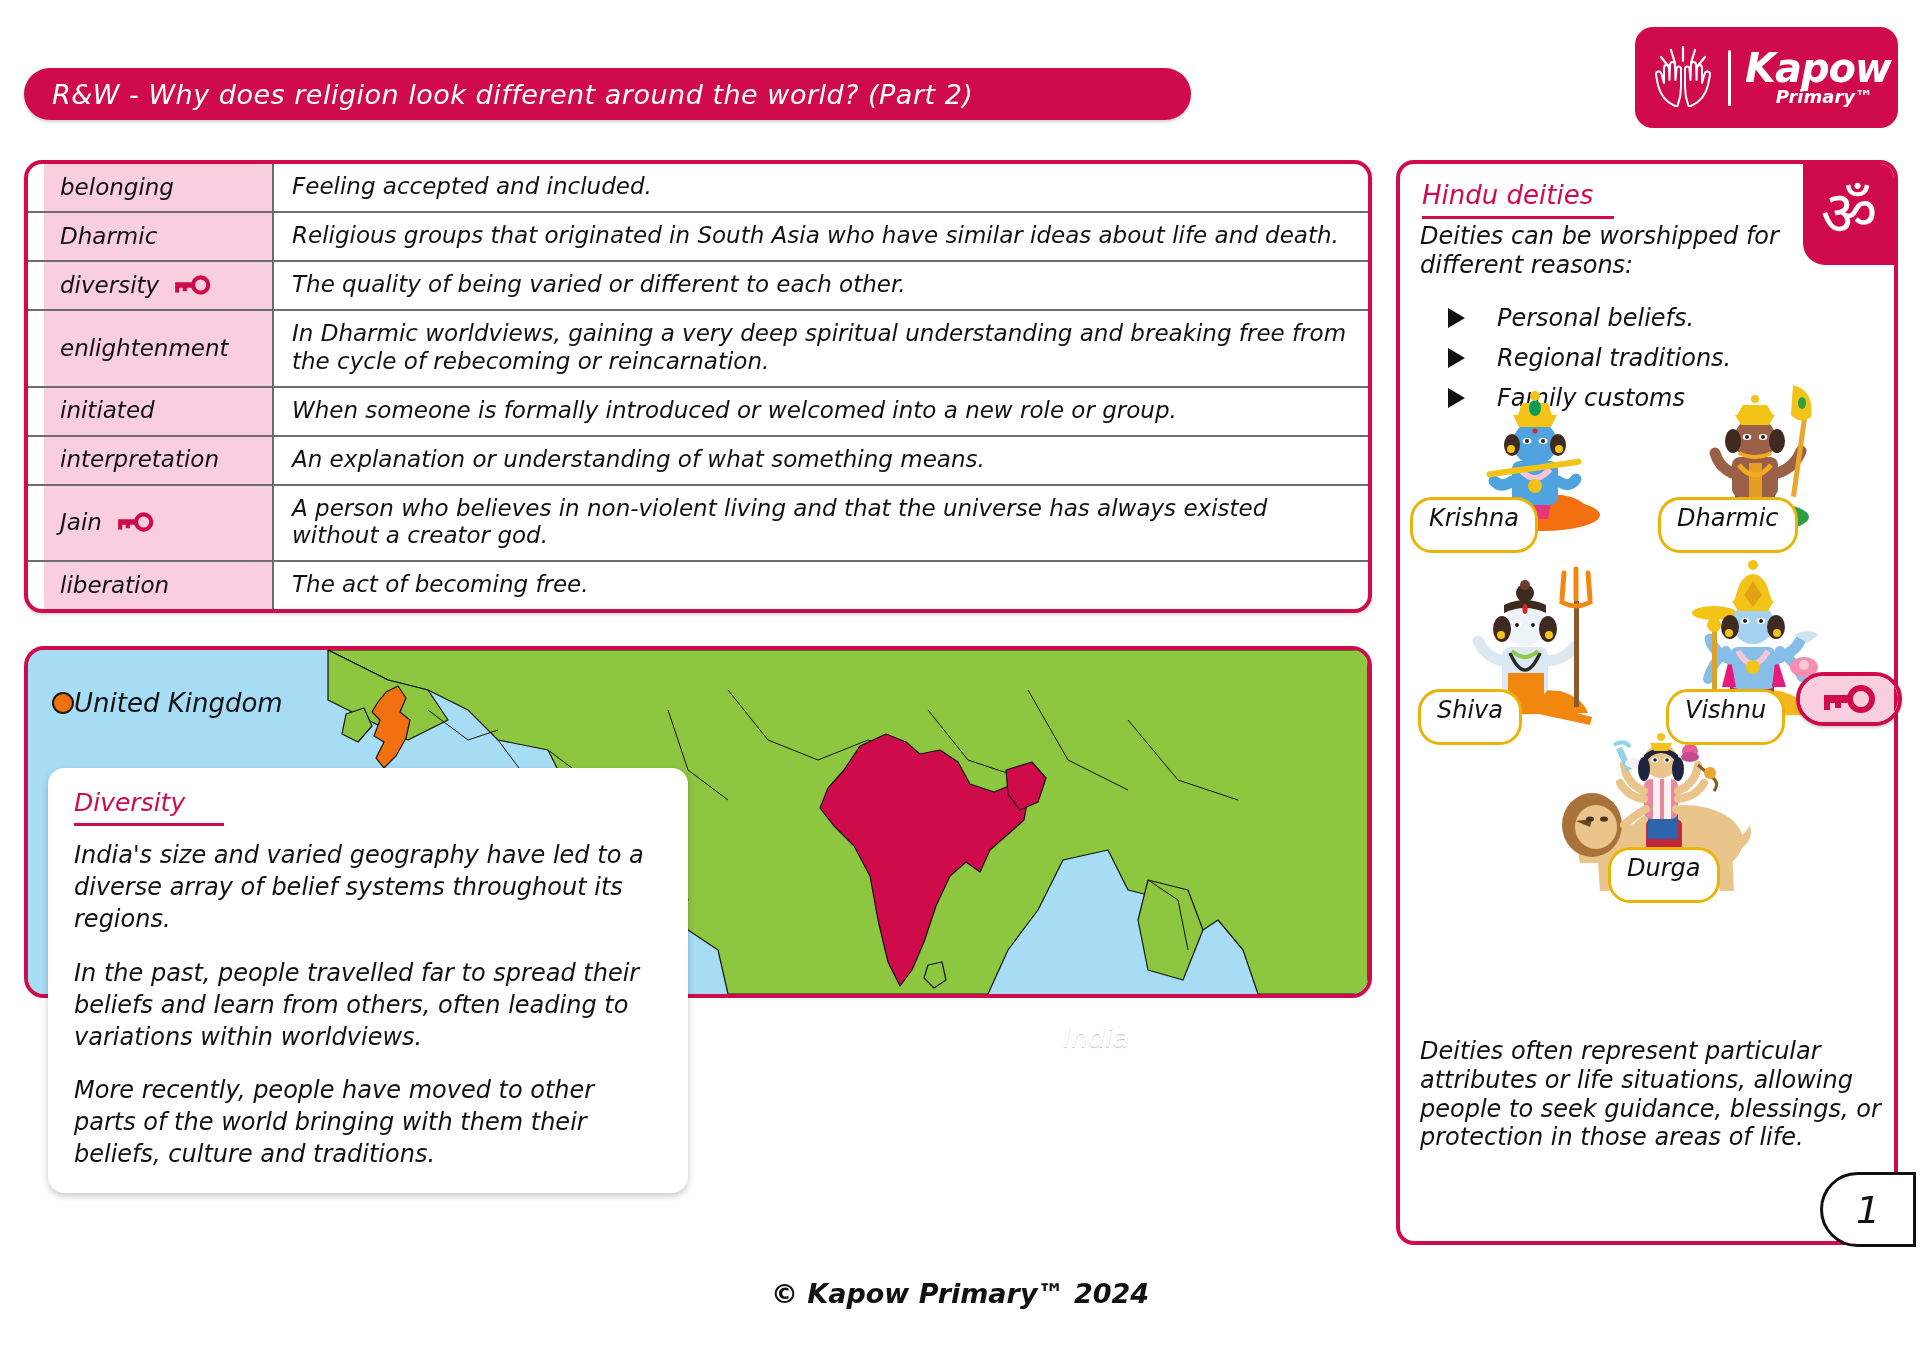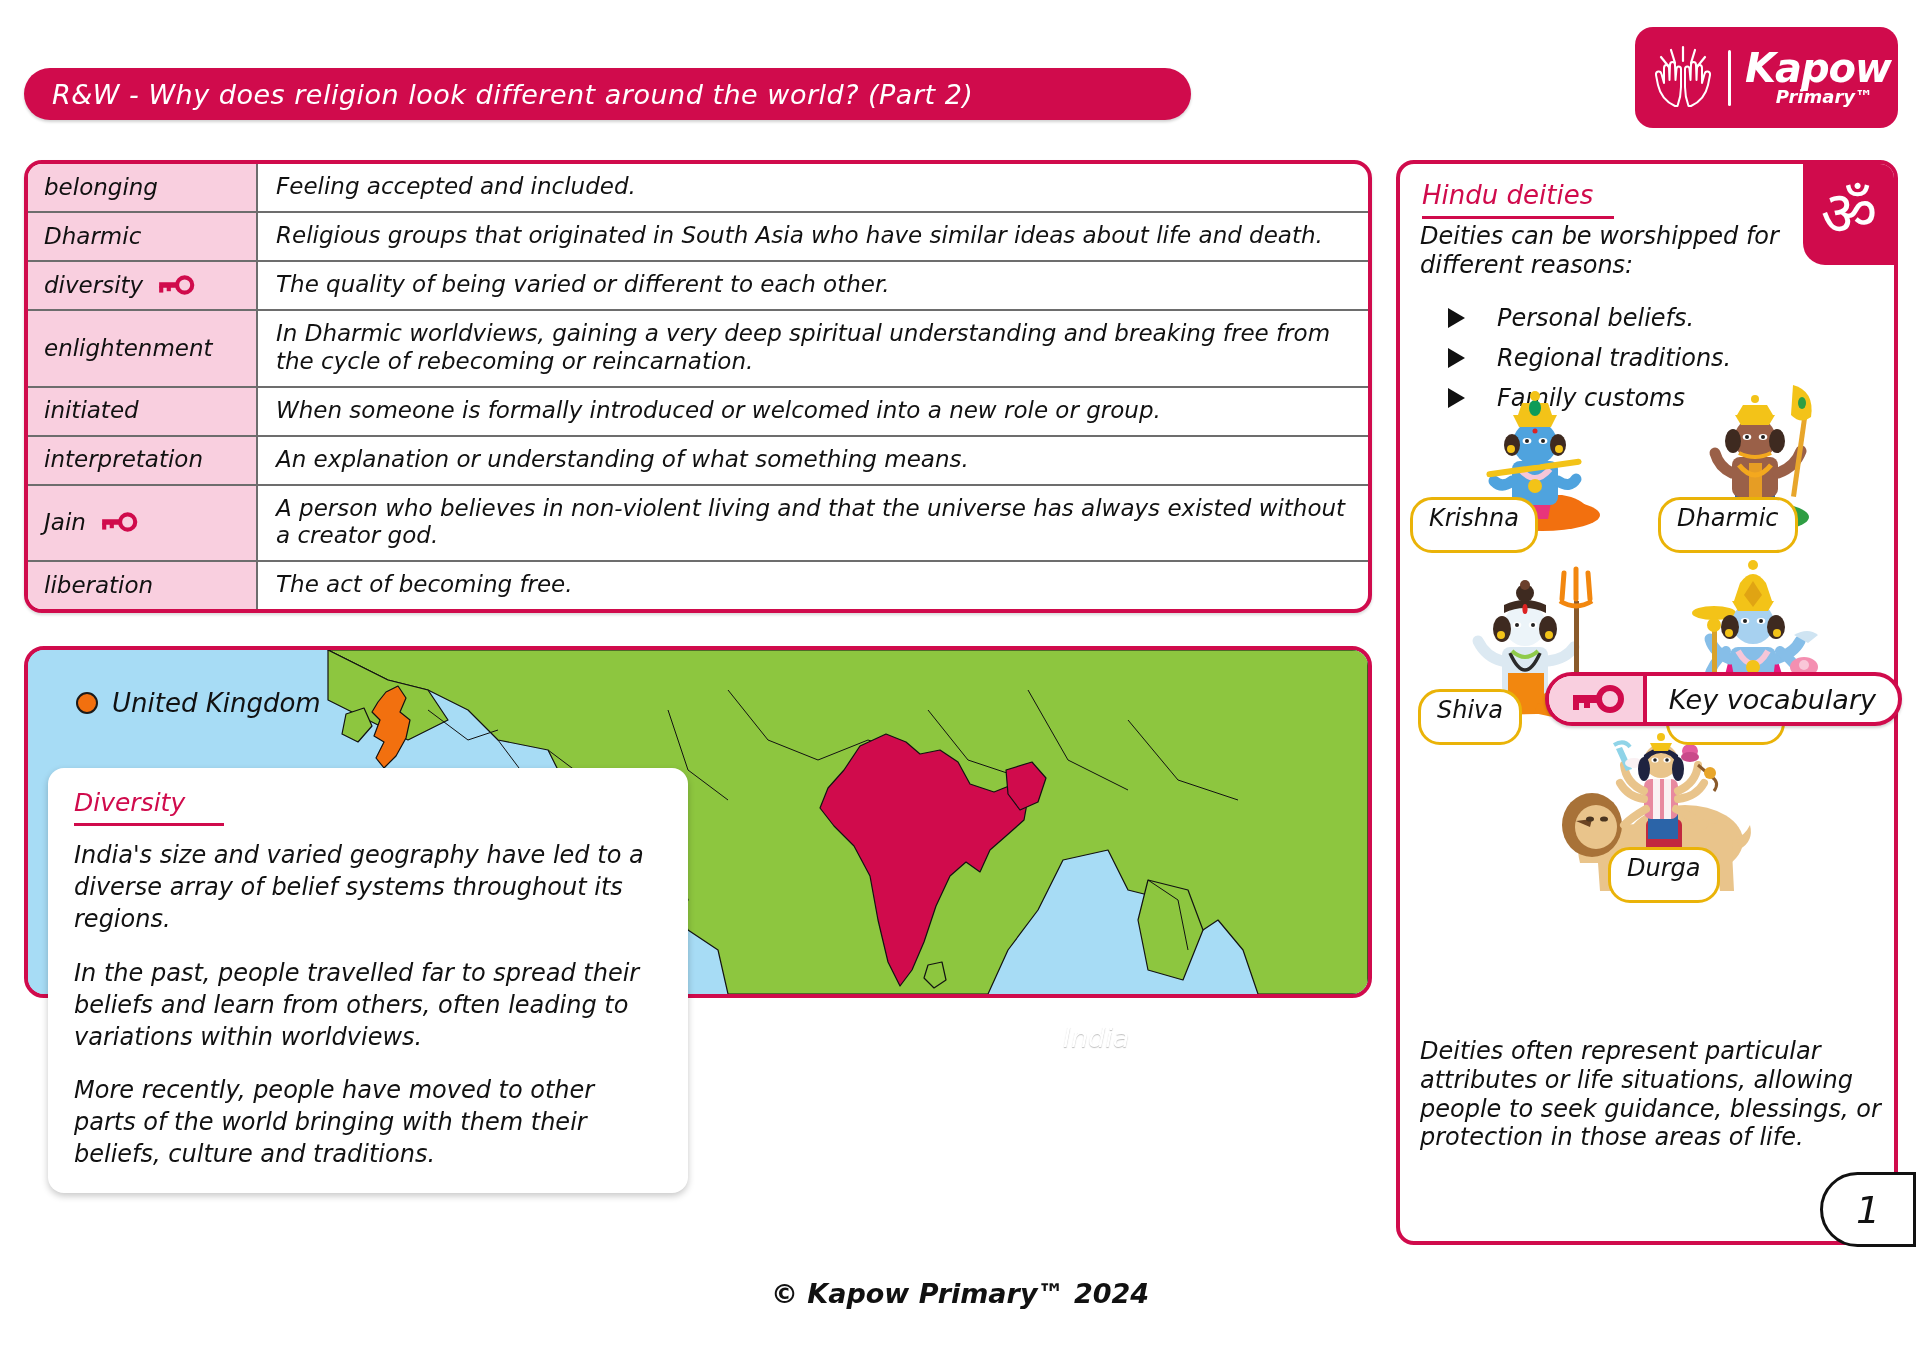--- a/index.html
+++ b/index.html
@@ -69,21 +69,21 @@
   #vocab-table-panel {
     position: absolute;
     left: 24px; top: 160px;
     width: 1348px;
     border: 4px solid #D00B4C;
     border-radius: 18px;
     background: #ffffff;
     overflow: hidden;
     box-shadow: 0 2px 3px rgba(0,0,0,0.15);
   }
-  .vocab-row { display: flex; border-bottom: 2px solid #6d6d6d; }
+  .vocab-row { display: flex; border-bottom: 2px solid #6d6d6d; padding-left: 16px; }
   .vocab-row:last-child { border-bottom: none; }
   .vocab-term {
     width: 230px; min-width: 230px;
     background: #F9CFDF;
     border-right: 2px solid #6d6d6d;
     display: flex; align-items: center; gap: 12px;
     padding: 9px 12px 11px 16px;
     font-size: 23px; font-style: italic; color: #111;
   }
   .vocab-def {
@@ -104,22 +104,22 @@
     width: 1348px; height: 352px;
     border: 4px solid #D00B4C;
     border-radius: 20px;
     overflow: hidden;
     background: #A7DCF5;
   }
   #map-svg { position: absolute; left: 0; top: 0; width: 100%; height: 100%; }
 
   #map-legend {
     position: absolute;
-    left: 76px; top: 688px;
-    display: flex; align-items: center; gap: 14px;
+    left: 52px; top: 688px;
+    display: flex; align-items: center; 
     z-index: 6;
   }
   #map-legend-dot {
     width: 22px; height: 22px; border-radius: 50%;
     background: #F2700F; border: 2px solid #1a1a1a;
   }
   #map-legend-label { font-size: 26px; font-style: italic; color: #111; }
 
   #map-india-label {
     position: absolute;
@@ -409,21 +409,20 @@
 
 <div id="key-vocabulary-badge">
   <div id="key-vocabulary-icon-box">
     <svg class="key-icon" width="58" height="28" viewBox="0 0 58 28">
       <circle cx="43" cy="14" r="11" fill="none" stroke="#D00B4C" stroke-width="6"></circle>
       <rect x="6" y="10" width="28" height="8" fill="#D00B4C"></rect>
       <rect x="6" y="16" width="6" height="9" fill="#D00B4C"></rect>
       <rect x="17" y="16" width="6" height="7" fill="#D00B4C"></rect>
     </svg>
   </div>
-  <div id="key-vocabulary-text" class="hand">Key vocabulary</div>
 </div>
 
 <div id="diversity-card">
   <div id="diversity-title" class="hand">Diversity</div>
   <div id="diversity-underline"></div>
   <div id="diversity-paras">
       <div class="diversity-para hand">India's size and varied geography have led to a diverse array of belief systems throughout its regions.</div>
       <div class="diversity-para hand">In the past, people travelled far to spread their beliefs and learn from others, often leading to variations within worldviews.</div>
       <div class="diversity-para hand">More recently, people have moved to other parts of the world bringing with them their beliefs, culture and traditions.</div>
     </div>

